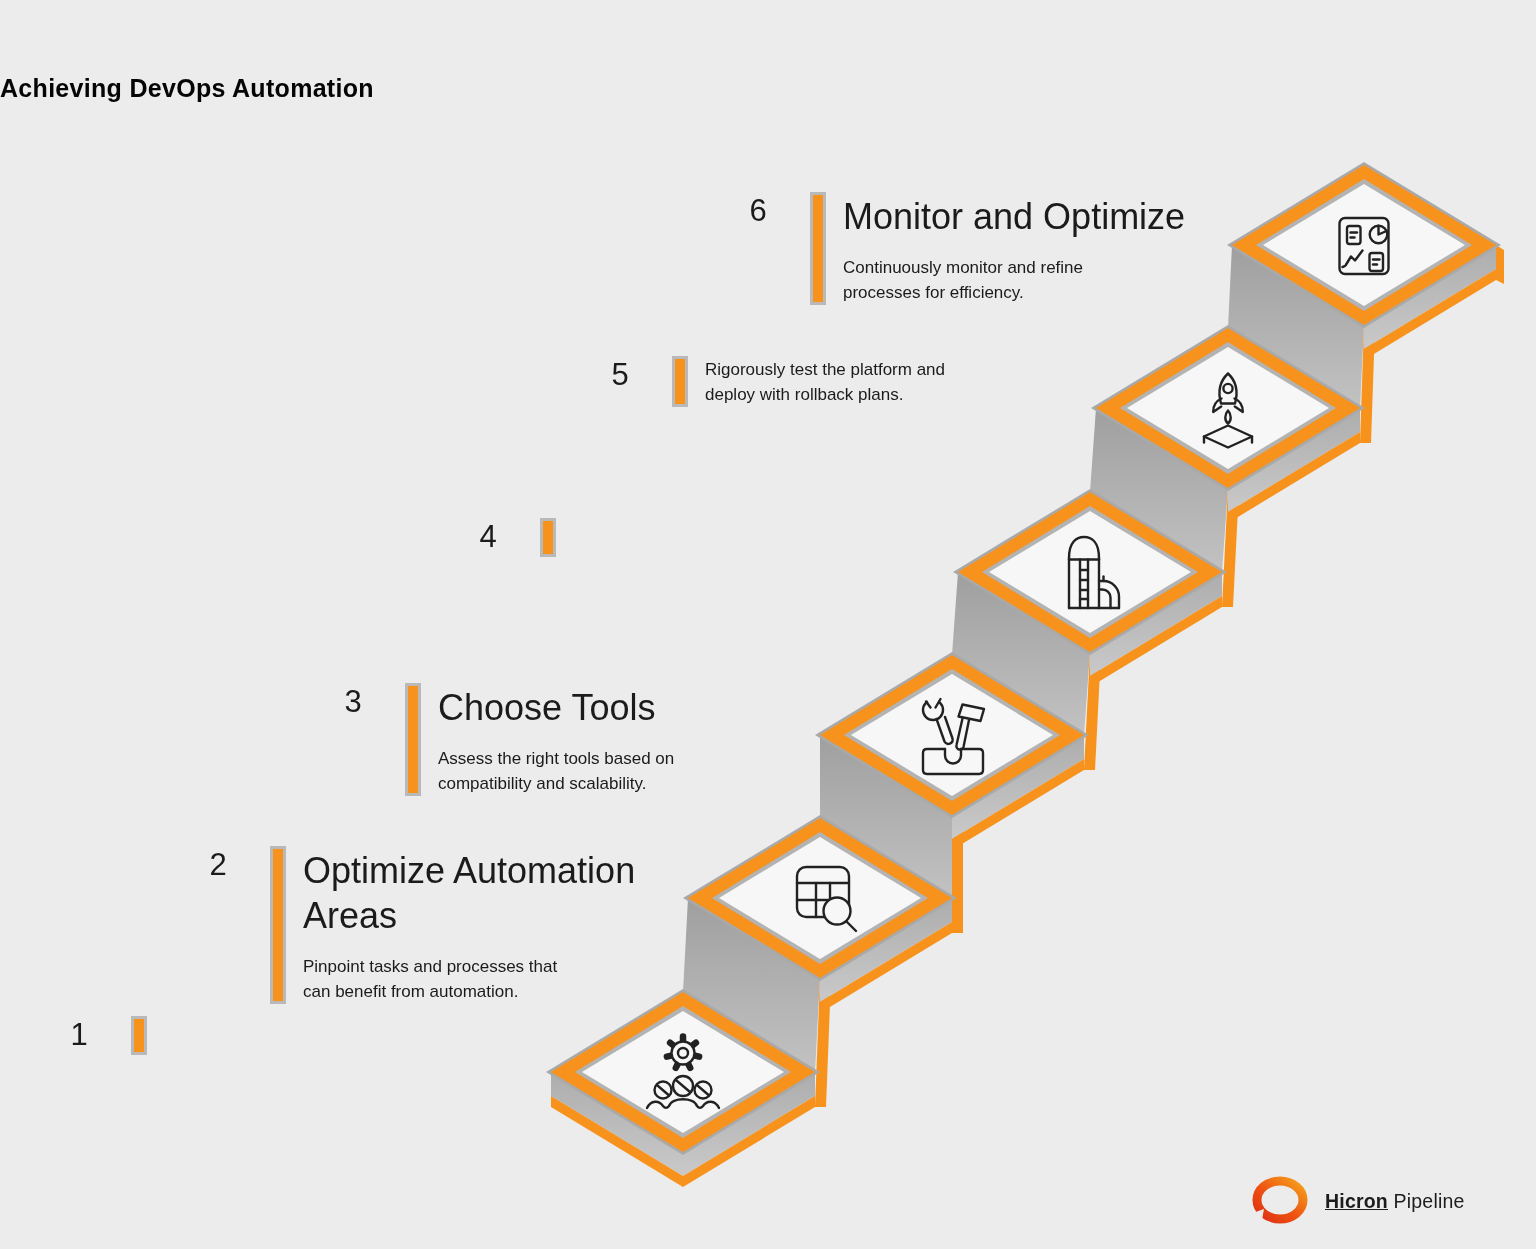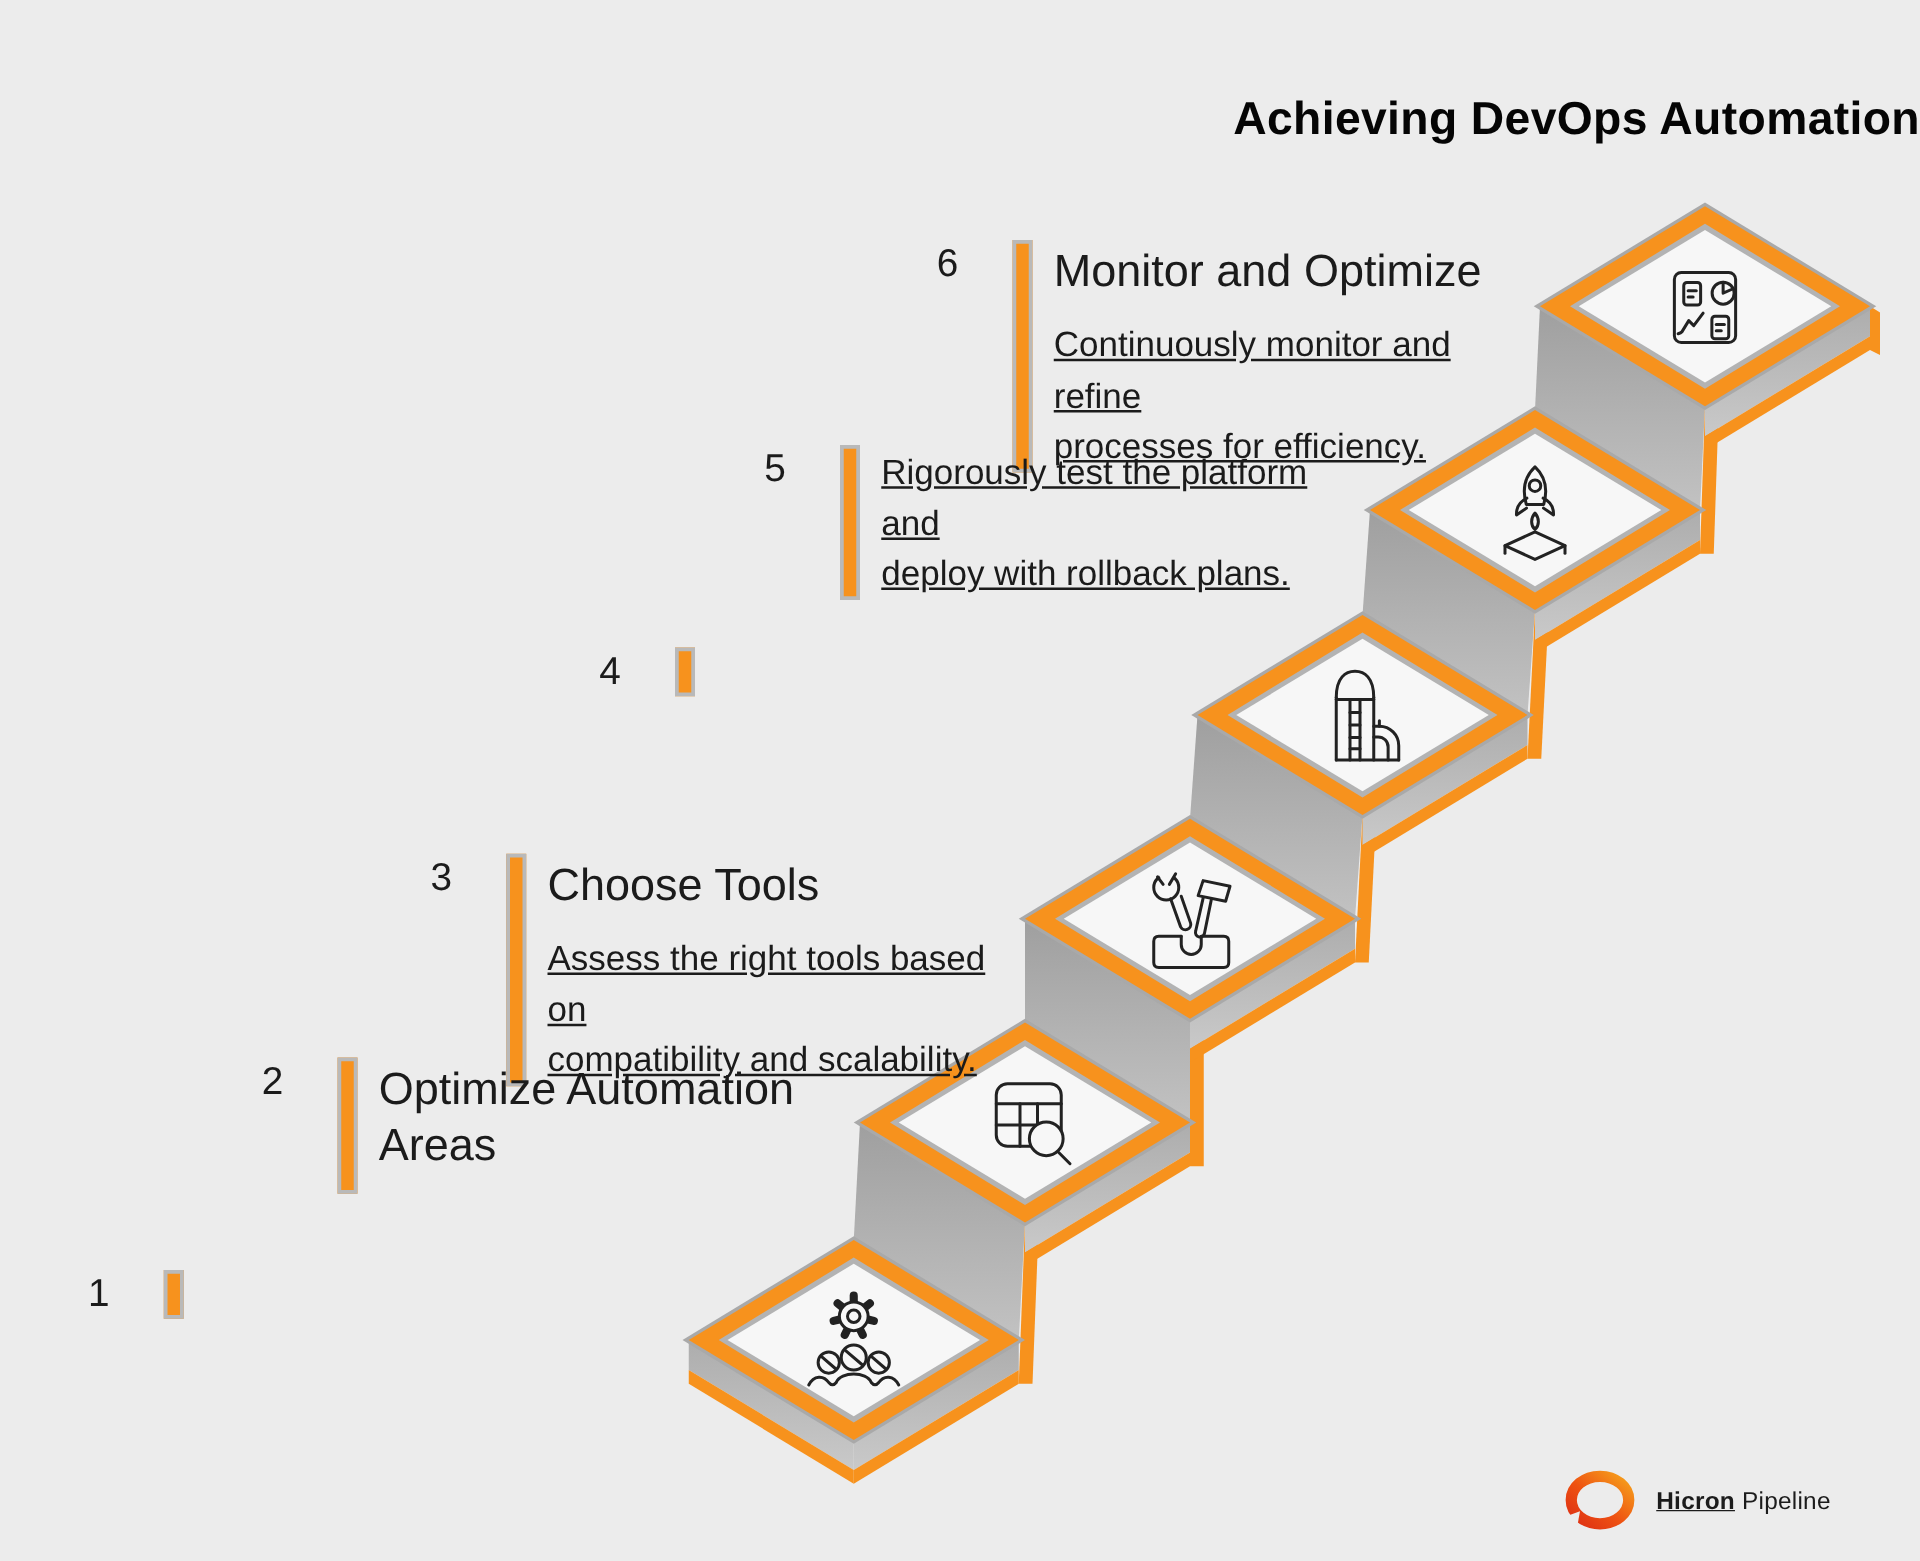--- a/index.html
+++ b/index.html
@@ -3,29 +3,29 @@
 <meta charset="utf-8">
 <style>
   html,body{margin:0;padding:0;}
   .canvas{
     position:relative;width:1536px;height:1249px;overflow:hidden;
     background:#ececec;
     font-family:"Liberation Sans",sans-serif;color:#1b1b1b;
   }
   .stairs-svg{position:absolute;left:0;top:0;}
   .page-title{
-    position:absolute;left:0;right:0;top:74px;text-align:right;
-    font-size:37px;font-weight:700;letter-spacing:.3px;color:#050505;
+    position:absolute;left:0;right:0;top:74px;text-align:left;
+    font-size:25px;font-weight:700;letter-spacing:.3px;color:#050505;
   }
   .step{position:absolute;display:flex;align-items:stretch;}
   .step-num{width:52px;text-align:center;font-size:31px;line-height:1.25;margin-right:26px;}
   .step-bar{width:10px;background:#f7921d;border:3px solid #b9b9b9;margin-right:17px;}
   .step-texts{padding-top:2px;max-width:360px;}
   .step-title{font-size:36px;line-height:1.25;font-weight:400;margin:0 0 17px 0;}
-  .step-desc{font-size:28px;line-height:1.45;white-space:pre-line;text-decoration:underline;}
+  .step-desc{font-size:17px;line-height:1.45;white-space:pre-line;}
   .logo{position:absolute;left:1250px;top:1174px;display:flex;align-items:center;gap:13px;}
   .logo-text{font-size:19.5px;letter-spacing:.2px;color:#1c1c1c;}
   .logo-text .bold{font-weight:700;text-decoration:underline;}
 </style>
 </head>
 <body>
 
 <div class="canvas">
 
   <svg class="stairs-svg" width="1536" height="1249" viewBox="0 0 1536 1249">
@@ -226,20 +226,22 @@
       <div class="step-desc">Assess the right tools based on
 compatibility and scalability.</div>
     </div>
   </div>
 
   <div class="step" style="left:192px;top:846px;">
     <div class="step-num">2</div>
     <div class="step-bar"></div>
     <div class="step-texts">
       <p class="step-title">Optimize Automation Areas</p>
+      <div class="step-desc">Pinpoint tasks and processes that
+can benefit from automation.</div>
     </div>
   </div>
 
   <div class="step" style="left:53px;top:1016px;">
     <div class="step-num">1</div>
     <div class="step-bar"></div>
   </div>
 
   <div class="logo">
     <svg width="62" height="54" viewBox="0 0 62 54">

